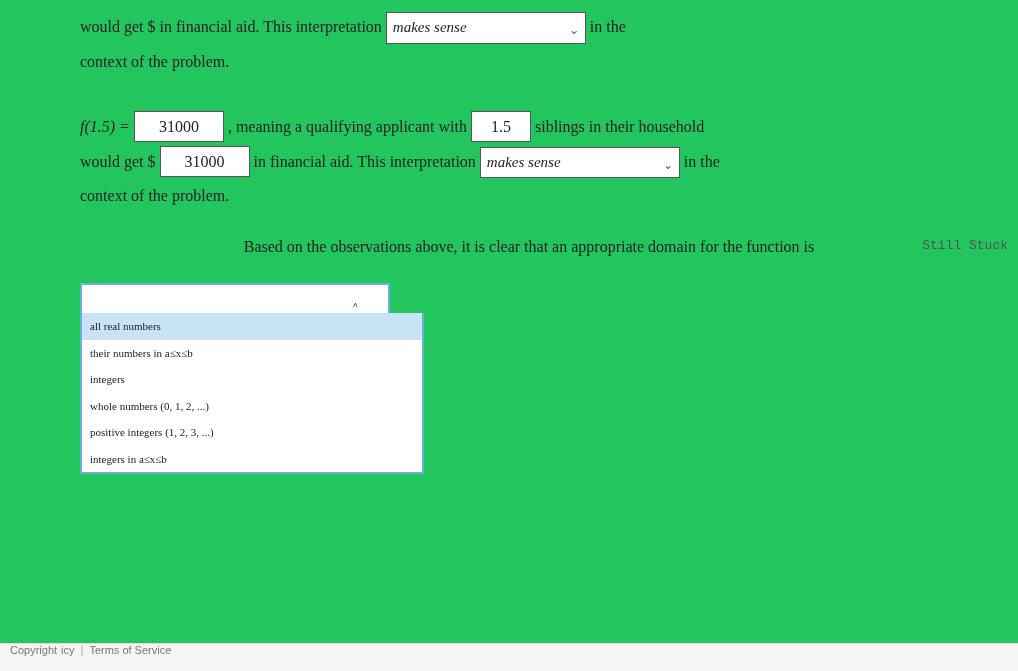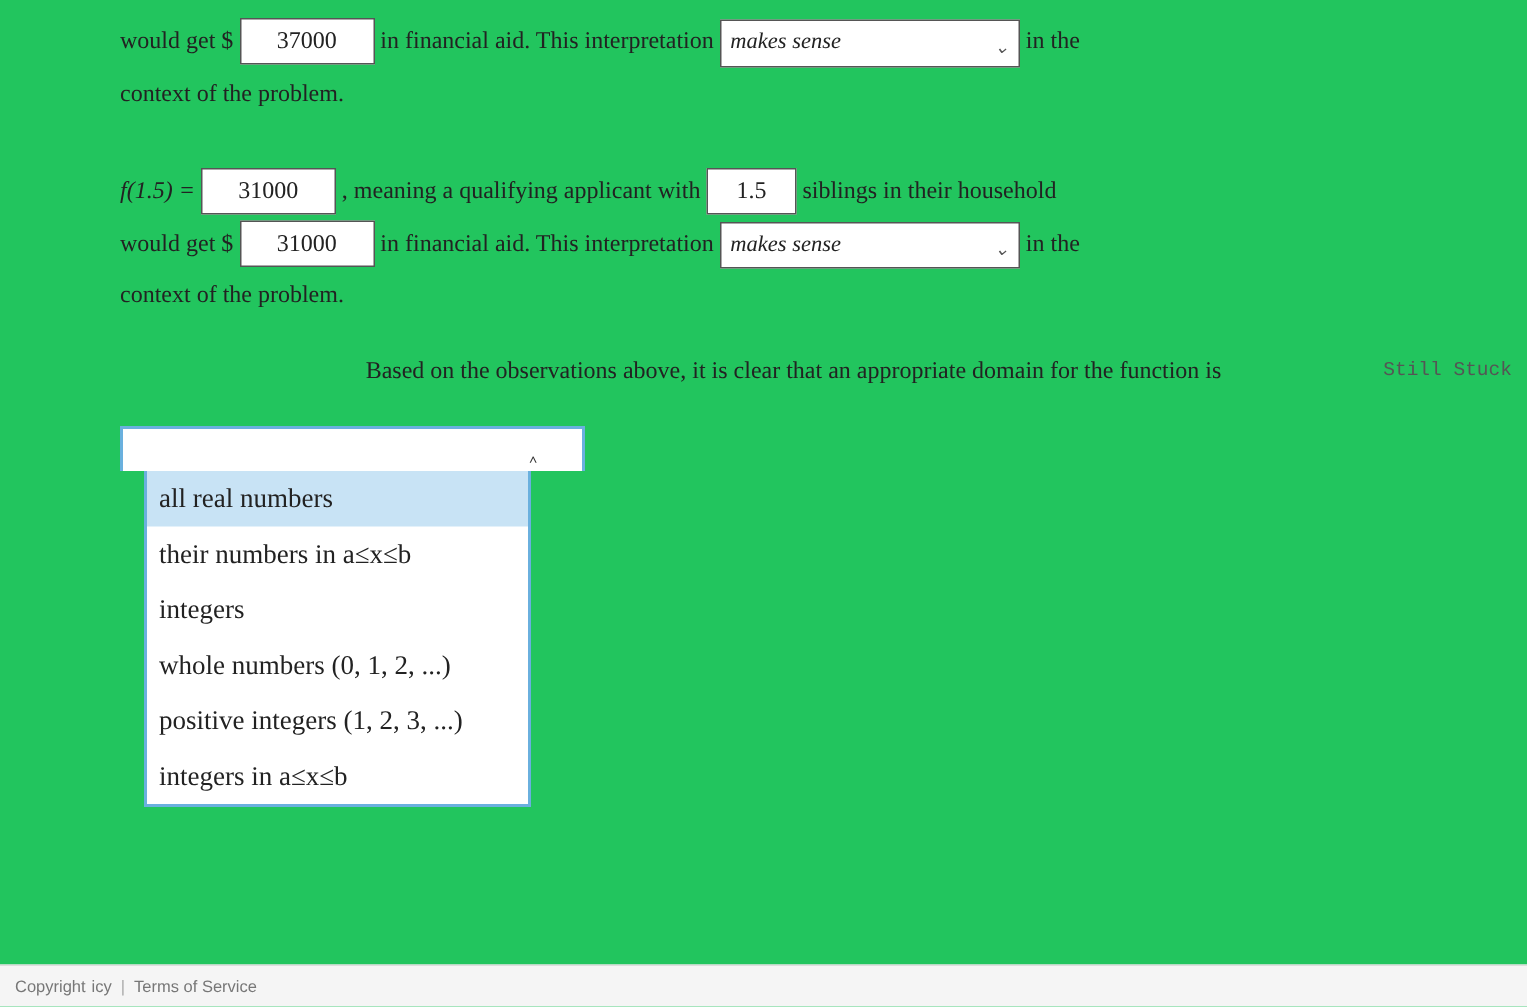--- a/index.html
+++ b/index.html
@@ -127,27 +127,27 @@
     }
 
     .dropdown-cursor {
       font-size: 13px;
       color: #333;
     }
 
     .dropdown-list {
       position: absolute;
       top: 100%;
-      left: 16px;
-      width: 258px;
+      left: 0;
+      width: 344px;
       border: 2px solid #6ab0de;
       border-top: none;
       background: #fff;
       z-index: 10;
-      font-size: 18px;
+      font-size: 11px;
       font-family: Georgia, serif;
     }
 
     .dropdown-list-item {
       padding: 5px 8px;
       cursor: pointer;
       color: #222;
       line-height: 1.5;
     }
 
@@ -166,21 +166,20 @@
 
     .footer-bar {
       position: absolute;
       bottom: 0;
       left: 0;
       right: 0;
       height: 28px;
       background: #f5f5f5;
       border-top: 1px solid #ddd;
       display: flex;
-      align-items: center;
       padding: 0 10px;
       font-size: 11px;
       color: #777;
       font-family: Arial, sans-serif;
       gap: 4px;
     }
 
     .separator {
       color: #aaa;
       margin: 0 2px;
@@ -188,21 +187,20 @@
   </style>
 </head>
 <body>
 
 <div class="page-container">
   <div class="content-area">
 
     <div class="paragraph-block">
       <div class="line">
         <span class="block-text">would get $</span>
-        <span class="input-box input-box-wide">37000</span>
         <span class="block-text">in financial aid. This interpretation</span>
         <span class="dropdown-box">
           <span>makes sense</span>
           <span class="chevron">⌄</span>
         </span>
         <span class="block-text">in the</span>
       </div>
       <div class="line">
         <span class="block-text">context of the problem.</span>
       </div>

